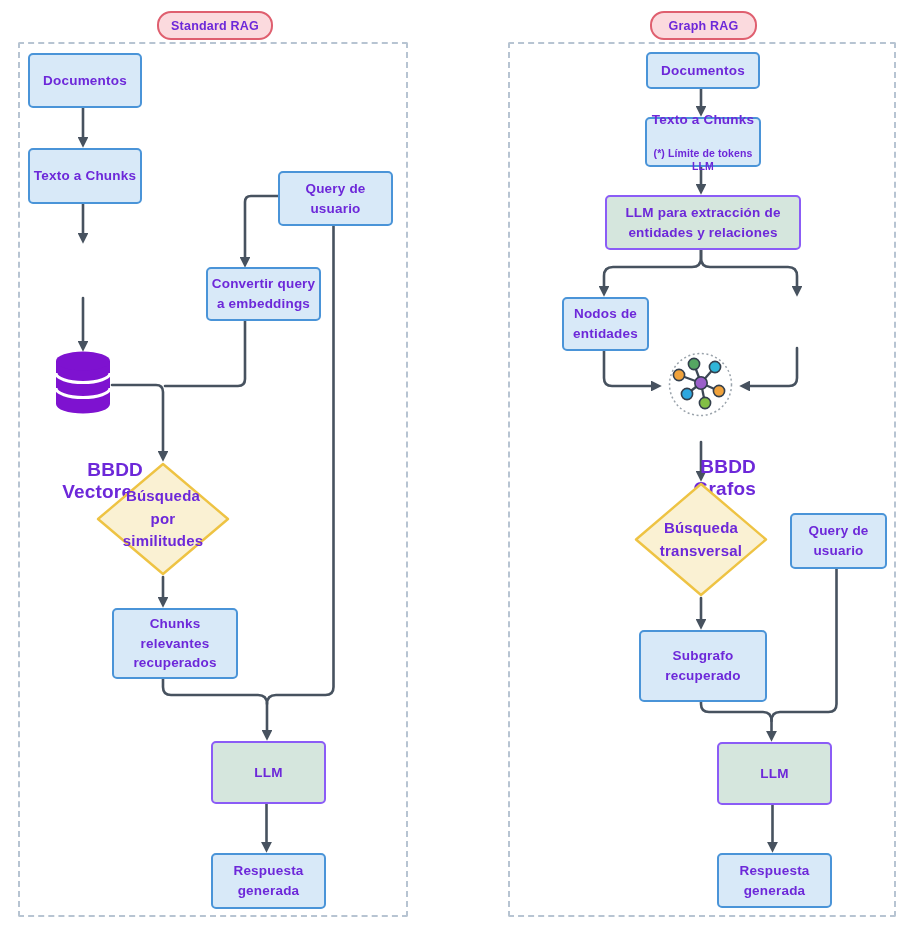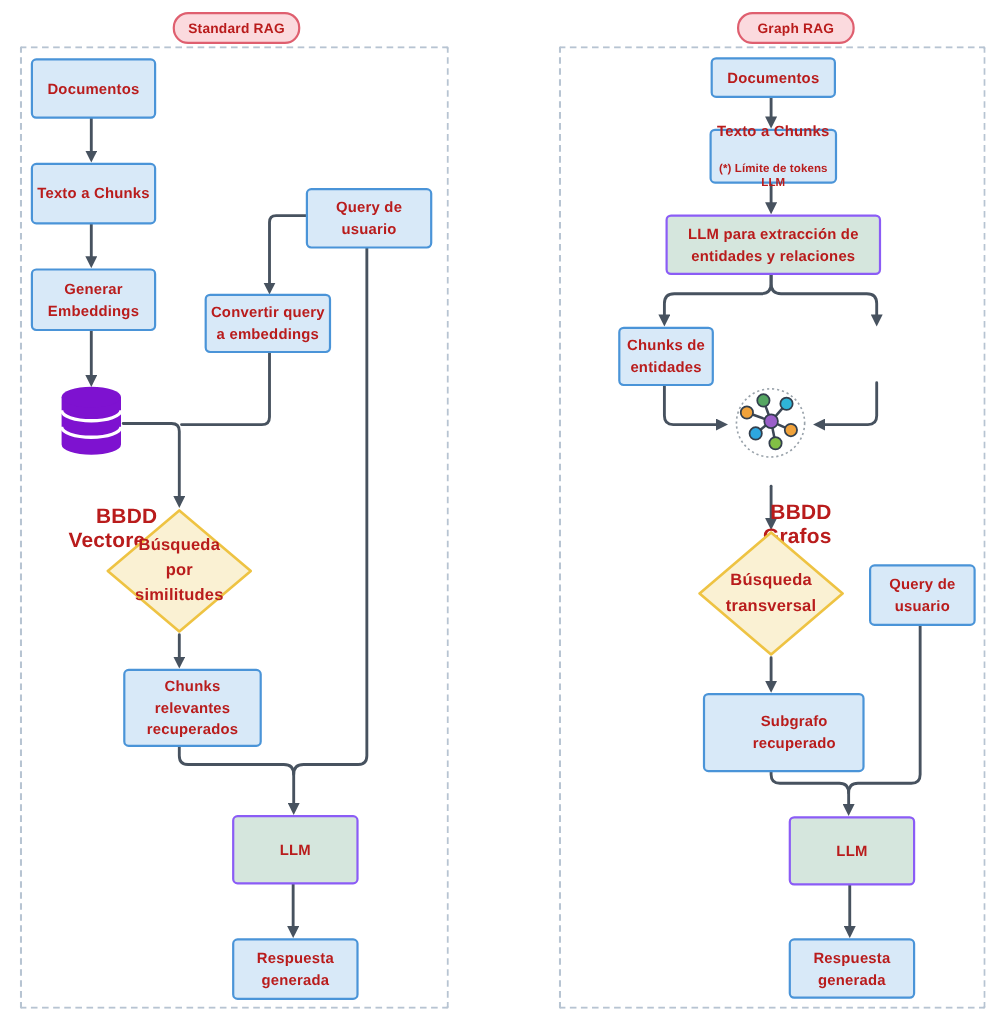--- a/index.html
+++ b/index.html
@@ -1,18 +1,18 @@
 <!DOCTYPE html>
 <html><head>
 <meta charset="utf-8">
 <style>
   html,body{margin:0;padding:0;background:#ffffff;}
   .stage{
     position:relative;width:910px;height:928px;background:#ffffff;overflow:hidden;
-    font-family:"Liberation Sans", sans-serif;color:#b91c1c;
+    font-family:"Liberation Sans", sans-serif;color:#6d28d9;
   }
   .container{
     position:absolute;border:2px dashed #b7c4d2;border-radius:2px;background:transparent;
   }
   .pill{
     position:absolute;display:flex;align-items:center;justify-content:center;
     background:#fbdade;border:2px solid #df5f6f;border-radius:14px;
     font-weight:bold;font-size:12.5px;letter-spacing:.2px;z-index:3;
   }
   .node{
@@ -83,43 +83,39 @@
   <div class="container" style="left:18px;top:42px;width:386px;height:871px;"></div>
 
   <div class="node blue" style="left:28px;top:53px;width:110px;height:51px;">
     <span class="lbl">Documentos</span>
   </div>
 
   <div class="node blue" style="left:28px;top:148px;width:110px;height:52px;">
     <span class="lbl">Texto a Chunks</span>
   </div>
 
-  <div class="node blue" style="left:28px;top:244px;width:110px;height:53px;">
-    <span class="lbl">Generar
-Embeddings</span>
-  </div>
 
   <div class="icon-wrap" style="left:55px;top:351px;width:56px;height:64px;">
     <svg width="56" height="64" viewBox="0 0 56 64">
       <path d="M1,10 L1,53 A27,9.5 0 0 0 55,53 L55,10 Z" fill="#7e12d0"></path>
       <ellipse cx="28" cy="10" rx="27" ry="9.5" fill="#7e12d0"></ellipse>
       <path d="M1,22 A27,9.5 0 0 0 55,22" fill="none" stroke="#ffffff" stroke-width="3"></path>
       <path d="M1,37 A27,9.5 0 0 0 55,37" fill="none" stroke="#ffffff" stroke-width="3"></path>
     </svg>
   </div>
   <div class="caption" style="left:23px;top:423px;width:120px;">
     <span>BBDD Vectores</span>
   </div>
 
   <div class="node blue" style="left:278px;top:171px;width:111px;height:51px;">
     <span class="lbl">Query de
 usuario</span>
   </div>
 
-  <div class="node blue" style="left:186px;top:267px;width:111px;height:50px;">
+  <div class="node blue" style="left:206px;top:267px;width:111px;height:50px;">
     <span class="lbl">Convertir query
 a embeddings</span>
   </div>
 
   <div class="diamond" style="left:96px;top:462px;width:134px;height:114px;">
     <svg width="134" height="114" viewBox="0 0 134 114">
       <polygon points="67,2 132,57 67,112 2,57" fill="#faf1d3" stroke="#eec343" stroke-width="2.4" stroke-linejoin="round"></polygon>
     </svg>
     <div class="lbl">Búsqueda
 por
@@ -133,41 +129,41 @@
 
   <div class="node green" style="left:211px;top:741px;width:111px;height:59px;">
     <span class="lbl">LLM</span>
   </div>
 
   <div class="node blue" style="left:211px;top:853px;width:111px;height:52px;">
     <span class="lbl">Respuesta
 generada</span>
   </div>
 
-  <div class="pill" style="left:670px;top:11px;width:103px;height:25px;text-align:center;">
+  <div class="pill" style="left:650px;top:11px;width:103px;height:25px;text-align:center;">
     <span>Graph RAG</span>
   </div>
   <div class="container" style="left:508px;top:42px;width:384px;height:871px;"></div>
 
   <div class="node blue" style="left:646px;top:52px;width:110px;height:33px;">
     <span class="lbl">Documentos</span>
   </div>
 
   <div class="node blue" style="left:645px;top:117px;width:112px;height:46px;">
     <span class="lbl">Texto a Chunks</span>
     <span class="sub">(*) Límite de tokens LLM</span>
   </div>
 
   <div class="node green" style="left:605px;top:195px;width:192px;height:51px;">
     <span class="lbl">LLM para extracción de
 entidades y relaciones</span>
   </div>
 
   <div class="node blue" style="left:562px;top:297px;width:83px;height:50px;">
-    <span class="lbl">Chunks de
+    <span class="lbl">Nodos de
 entidades</span>
   </div>
 
 
   <div class="icon-wrap" style="left:667px;top:351px;width:67px;height:67px;">
     <svg width="67" height="67" viewBox="0 0 67 67">
       <circle cx="33.5" cy="33.5" r="31" fill="#ffffff" stroke="#9aa3ab" stroke-width="1.5" stroke-dasharray="2,2.6"></circle>
       <g stroke="#3d4856" stroke-width="2.3">
         <line x1="34" y1="32" x2="27" y2="13"></line>
         <line x1="34" y1="32" x2="48" y2="16"></line>
@@ -197,21 +193,21 @@
     </svg>
     <div class="lbl">Búsqueda
 transversal</div>
   </div>
 
   <div class="node blue" style="left:790px;top:513px;width:93px;height:52px;">
     <span class="lbl">Query de
 usuario</span>
   </div>
 
-  <div class="node blue" style="left:639px;top:630px;width:124px;height:68px;padding-left:19px;">
+  <div class="node blue" style="left:639px;top:630px;width:124px;height:68px;">
     <span class="lbl">Subgrafo
 recuperado</span>
   </div>
 
   <div class="node green" style="left:717px;top:742px;width:111px;height:59px;">
     <span class="lbl">LLM</span>
   </div>
 
   <div class="node blue" style="left:717px;top:853px;width:111px;height:51px;">
     <span class="lbl">Respuesta

